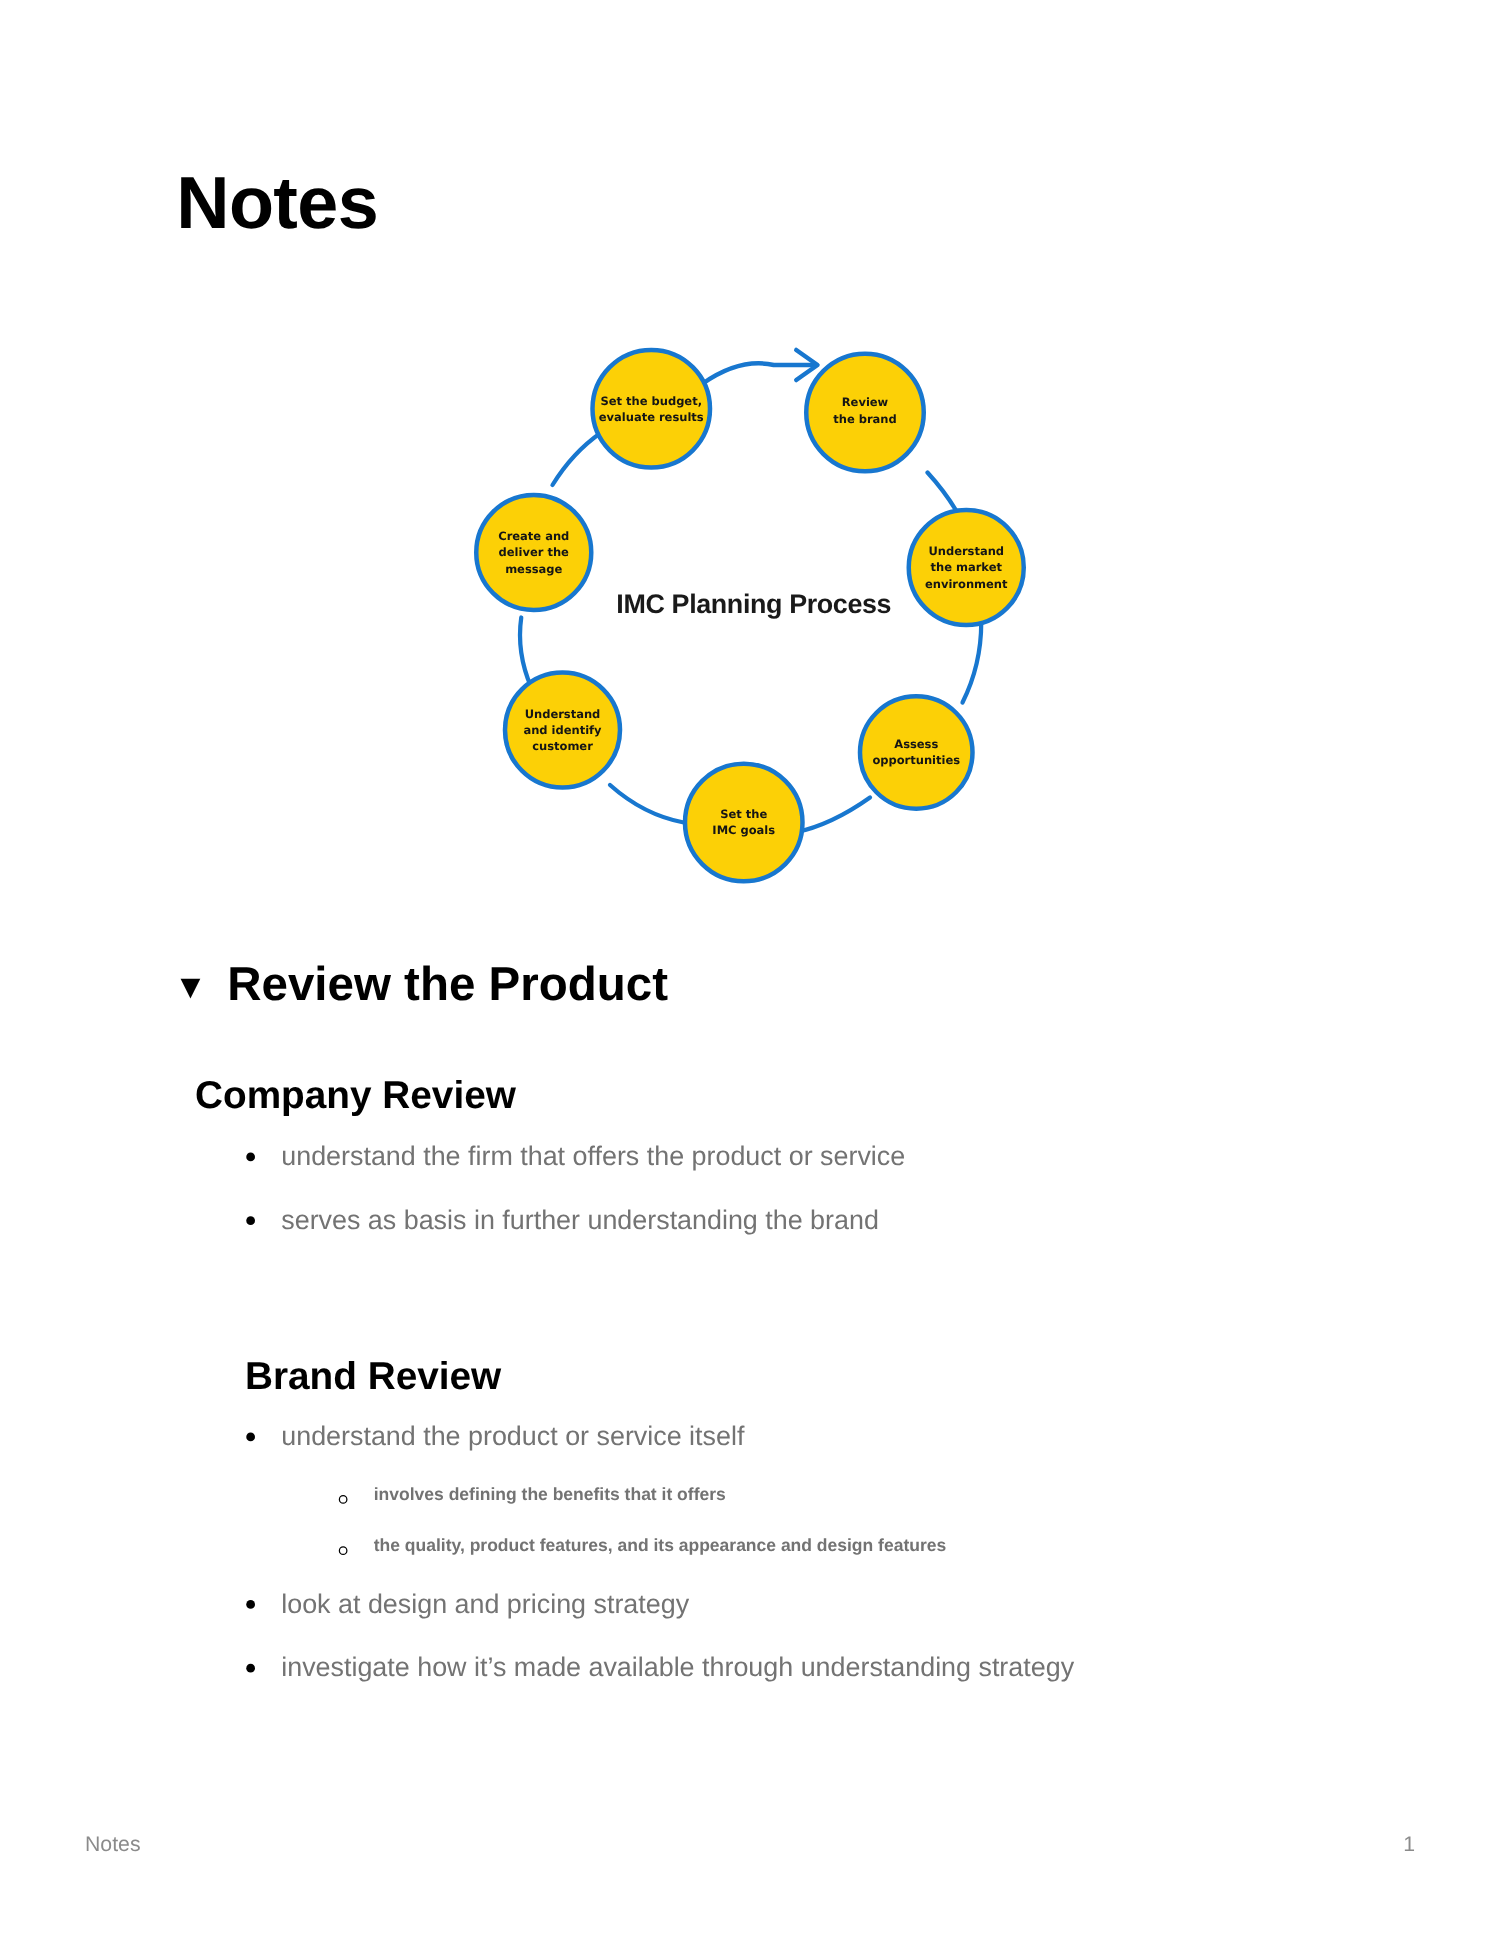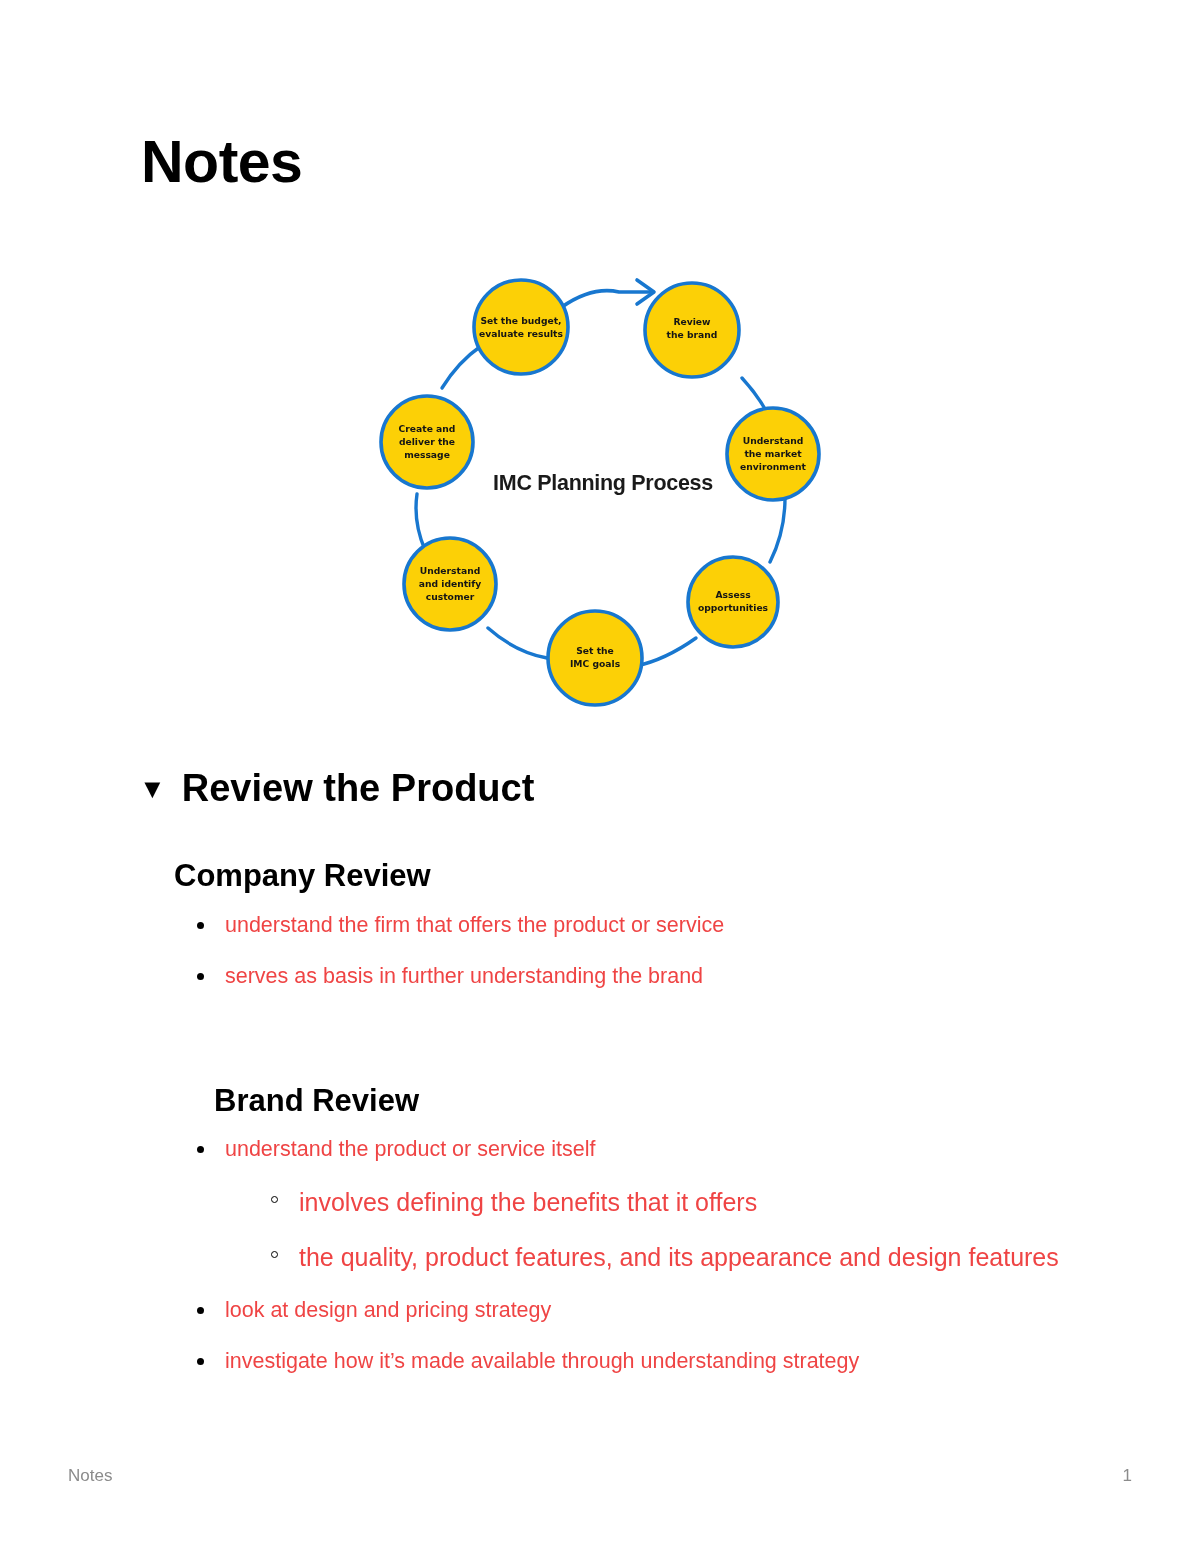--- a/index.html
+++ b/index.html
@@ -77,21 +77,21 @@
   }
   .h1-collapse .tri {
     font-size: 27px;
     line-height: 1;
     position: relative;
     top: 1px;
   }
 
   .h2 {
     position: absolute;
-    left: 174px;
+    left: 156px;
     font-size: 31px;
     font-weight: bold;
     line-height: 1.15;
     text-align: right;
   }
   .h2.company { top: 858px; }
   .h2.brand   { top: 1083px; margin-left: 40px; }
 
   
   .bullets {
@@ -104,44 +104,45 @@
   }
   .bullets.company-list { top: 912px; }
   .bullets.brand-list   { top: 1136px; }
 
   .bullets li {
     position: relative;
     padding-left: 30px;
     font-size: 21.5px;
     line-height: 1.25;
     margin-bottom: 24px;
-    color: #ef4444;
+    color: #737373;
   }
   .bullets li.lvl1::before {
     content: "";
     position: absolute;
     left: 2px;
     top: 10px;
     width: 7px;
     height: 7px;
     border-radius: 50%;
     background: #000;
   }
   .sublist {
     list-style: none;
     margin: 24px 0 0 0;
     padding: 0;
   }
   .sublist li {
     position: relative;
     padding-left: 30px;
     margin-left: 44px;
-    font-size: 25px;
+    font-size: 14px;
     line-height: 1.25;
     margin-bottom: 24px;
+    font-weight: bold;
   }
   .sublist li::before {
     content: "";
     position: absolute;
     left: 2px;
     top: 9px;
     width: 7px;
     height: 7px;
     border-radius: 50%;
     border: 1.6px solid #000;

